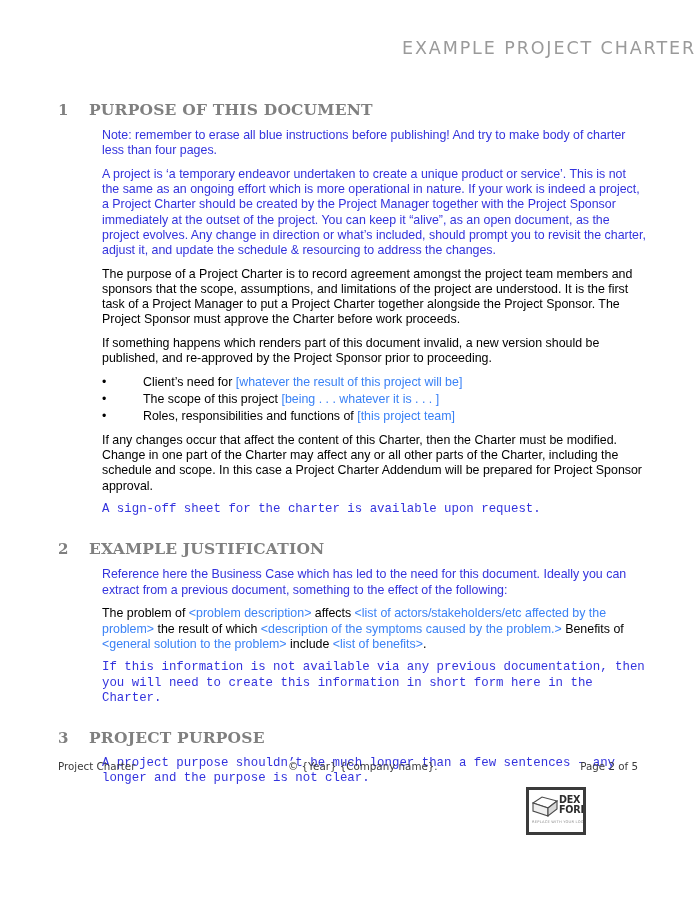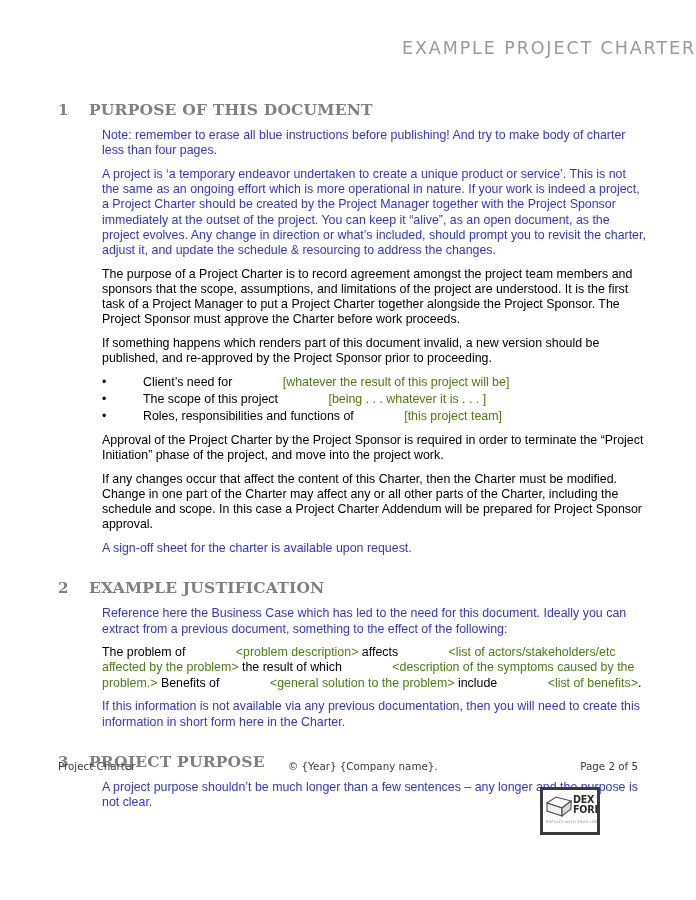--- a/index.html
+++ b/index.html
@@ -74,22 +74,22 @@
   .body-block {
     padding-left: 44px;
   }
   p.para {
     margin: 0 0 8.5px 0;
     font-size: 12.4px;
     line-height: 15.2px;
     color: #000000;
     text-align: left;
   }
-  p.para:last-child { margin-bottom: 0; }
-  .blue { color: #4d7c0f; margin-left: 47px; }
+  p.para:last-child { margin-bottom: 0; font-family: Liberation Mono, monospace; }
+  .blue { color: #3b82f6; }
   p.para.blue { color: #3333dd; }
   .gap-after-head { height: 9px; }
 
   
   ul.bullets {
     margin: 0 0 8.5px 0;
     padding: 0;
     list-style: none;
   }
   ul.bullets li {
@@ -117,21 +117,21 @@
     display: flex;
     align-items: center;
   }
   .footer .f-left { width: 200px; flex: 0 0 200px; }
   .footer .f-center { flex: 1 1 auto; text-align: left; padding-left: 30px;}
   .footer .f-right { width: 100px; flex: 0 0 100px; text-align: right; }
 
   
   .logo-box {
     position: absolute;
-    left: 540px;
+    left: 526px;
     top: 787px;
     width: 60px;
     height: 48px;
     border: 3px solid #3b3b3b;
     background: #ffffff;
     box-sizing: border-box;
     padding: 3px 3px 0 3px;
     overflow: hidden;
   }
   .logo-inner {
@@ -199,21 +199,20 @@
         <li>
           <span class="bt">•</span>
           <span class="btxt"><span>The scope of this project </span><span class="blue">[being . . . whatever it is . . . ]</span></span>
         </li>
         <li>
           <span class="bt">•</span>
           <span class="btxt"><span>Roles, responsibilities and functions of </span><span class="blue">[this project team]</span></span>
         </li>
       </ul>
 
-      <p class="para">Approval of the Project Charter by the Project Sponsor is required in order to terminate the “Project Initiation” phase of the project, and move into the project work.</p>
       <p class="para">If any changes occur that affect the content of this Charter, then the Charter must be modified. Change in one part of the Charter may affect any or all other parts of the Charter, including the schedule and scope. In this case a Project Charter Addendum will be prepared for Project Sponsor approval.</p>
       <p class="para blue">A sign-off sheet for the charter is available upon request.</p>
     </div>
 
     <div class="heading h-s2">
       <span class="num">2</span>
       <span class="htext">EXAMPLE JUSTIFICATION</span>
     </div>
     <div class="gap-after-head"></div>
 

